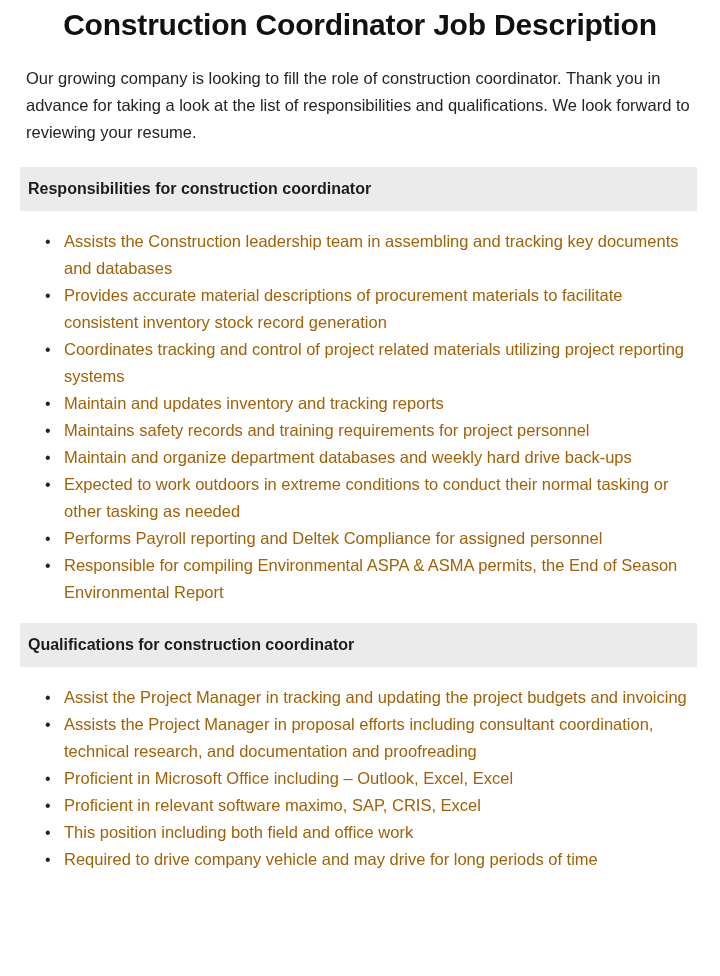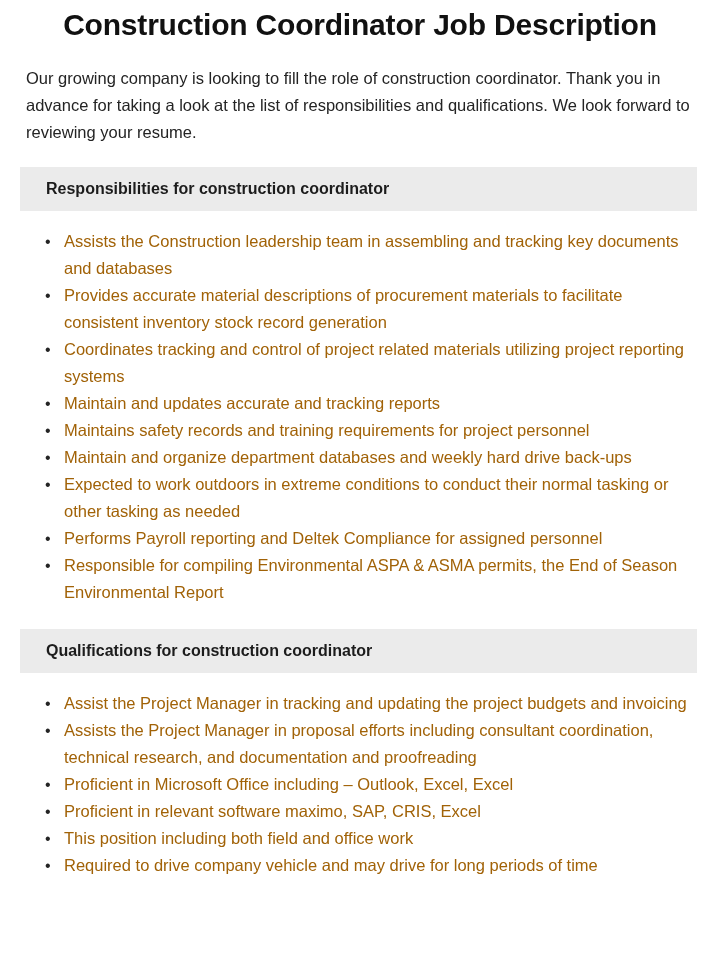--- a/index.html
+++ b/index.html
@@ -42,21 +42,21 @@
     text-align: left;
   }
 
   .section {
     margin: 0;
   }
 
   .section-header {
     background: #ebebeb;
     margin: 22px 23px 0 20px;
-    padding: 0 0 0 26px;
+    padding: 0 0 0 8px;
     height: 44px;
     line-height: 44px;
     font-size: 16px;
     font-weight: bold;
     color: #1c1c1c;
     box-sizing: border-box;
     white-space: nowrap;
     overflow: hidden;
   }
 
@@ -83,39 +83,39 @@
     font-size: 16px;
     line-height: 27px;
     color: #242424;
   }
 
   .section-responsibilities .section-header {
     margin-top: 21px;
   }
 
   .section-qualifications .section-header {
-    margin-top: 23px;
+    margin-top: 17px;
   }
 </style>
 </head>
 <body>
 
 <div class="page">
 
   <h1 class="page-title">Construction Coordinator Job Description</h1>
 
   <p class="intro">Our growing company is looking to fill the role of construction coordinator. Thank you in advance for taking a look at the list of responsibilities and qualifications. We look forward to reviewing your resume.</p>
 
   <div class="section section-responsibilities">
     <div class="section-header">Responsibilities for construction coordinator</div>
     <ul class="section-list">
         <li>Assists the Construction leadership team in assembling and tracking key documents and databases</li>
         <li>Provides accurate material descriptions of procurement materials to facilitate consistent inventory stock record generation</li>
         <li>Coordinates tracking and control of project related materials utilizing project reporting systems</li>
-        <li>Maintain and updates accurate and tracking reports</li>
+        <li>Maintain and updates inventory and tracking reports</li>
         <li>Maintains safety records and training requirements for project personnel</li>
         <li>Maintain and organize department databases and weekly hard drive back-ups</li>
         <li>Expected to work outdoors in extreme conditions to conduct their normal tasking or other tasking as needed</li>
         <li>Performs Payroll reporting and Deltek Compliance for assigned personnel</li>
         <li>Responsible for compiling Environmental ASPA &amp; ASMA permits, the End of Season Environmental Report</li>
       </ul>
   </div>
 
   <div class="section section-qualifications">
     <div class="section-header">Qualifications for construction coordinator</div>

